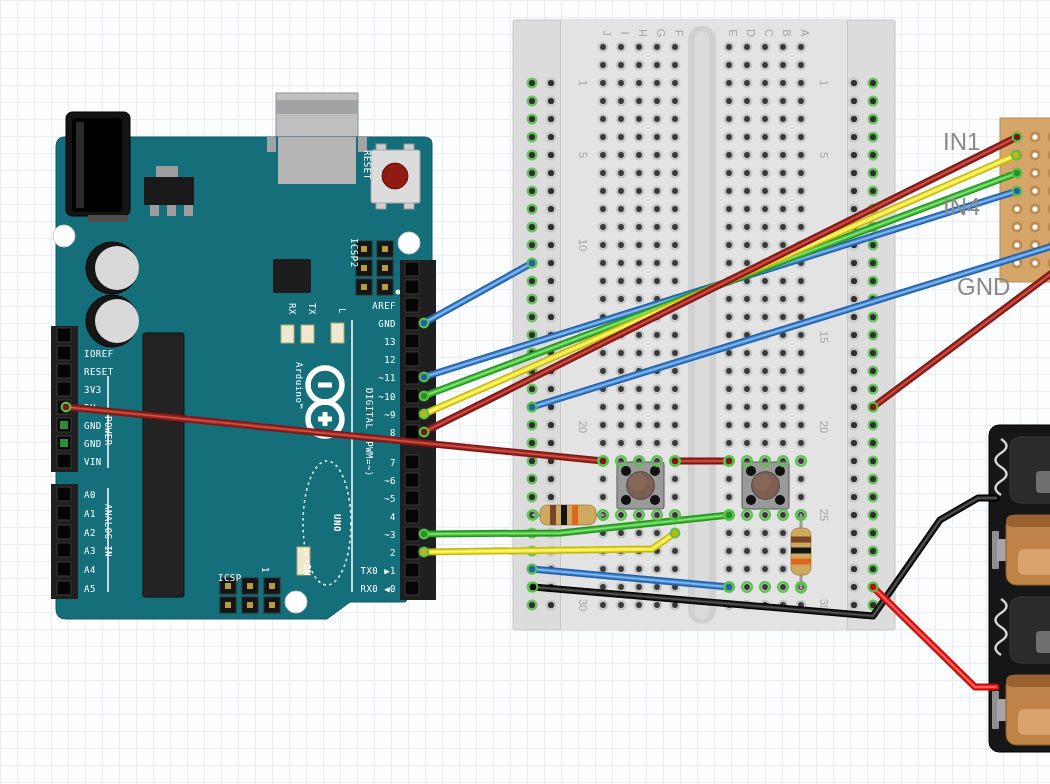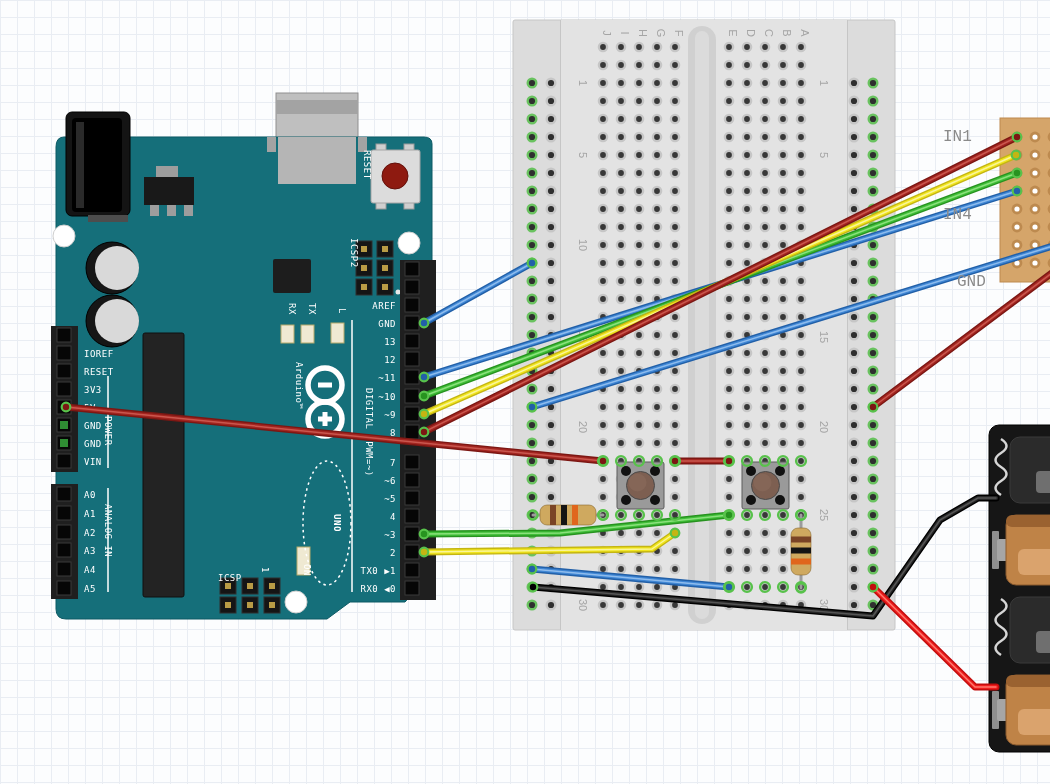--- a/index.html
+++ b/index.html
@@ -3,21 +3,21 @@
 <meta charset="utf-8">
 <style>
   html,body{margin:0;padding:0;background:#fff;}
   #canvas{position:relative;width:1050px;height:784px;overflow:hidden;
     background-color:#fcfdfe;
     background-image:linear-gradient(#e9edf3 1px,transparent 1px),
                      linear-gradient(90deg,#e9edf3 1px,transparent 1px);
     background-size:17px 17px;
     font-family:"Liberation Sans",sans-serif;}
   #scene{position:absolute;left:0;top:0;}
-  .flabel{position:absolute;color:#8a8a8a;font-size:16px;font-family:Liberation Mono, monospace;}
+  .flabel{position:absolute;color:#8a8a8a;font-size:24px;font-family:Liberation Sans, sans-serif;}
   text{font-family:"DejaVu Sans Mono","DejaVu Sans",monospace;}
   .pinlbl{fill:#ffffff;font-size:9px;letter-spacing:.5px;}
   .silk{stroke:#ffffff;stroke-width:1.5;}
   .bblbl{fill:#a5a5a5;font-size:11px;font-family:"Liberation Sans",sans-serif;}
 </style>
 </head>
 <body>
 
 <div id="canvas">
 <svg id="scene" width="1050" height="784" viewBox="0 0 1050 784">
@@ -2276,15 +2276,15 @@
         <circle cx="801" cy="515" r="4.9" fill="none" stroke="#58c24b" stroke-width="2.4"></circle>
         <circle cx="729" cy="587" r="4.9" fill="none" stroke="#58c24b" stroke-width="2.4"></circle>
         <circle cx="747" cy="587" r="4.9" fill="none" stroke="#58c24b" stroke-width="2.4"></circle>
         <circle cx="765" cy="587" r="4.9" fill="none" stroke="#58c24b" stroke-width="2.4"></circle>
         <circle cx="783" cy="587" r="4.9" fill="none" stroke="#58c24b" stroke-width="2.4"></circle>
         <circle cx="801" cy="587" r="4.9" fill="none" stroke="#58c24b" stroke-width="2.4"></circle>
       </g>
 </svg>
 
 <div class="flabel" style="left:943px;top:128px;">IN1</div>
-<div class="flabel" style="left:943px;top:206px;">IN4</div>
+<div class="flabel" style="left:943px;top:193px;">IN4</div>
 <div class="flabel" style="left:957px;top:273px;">GND</div>
 </div>
 
 </body></html>

